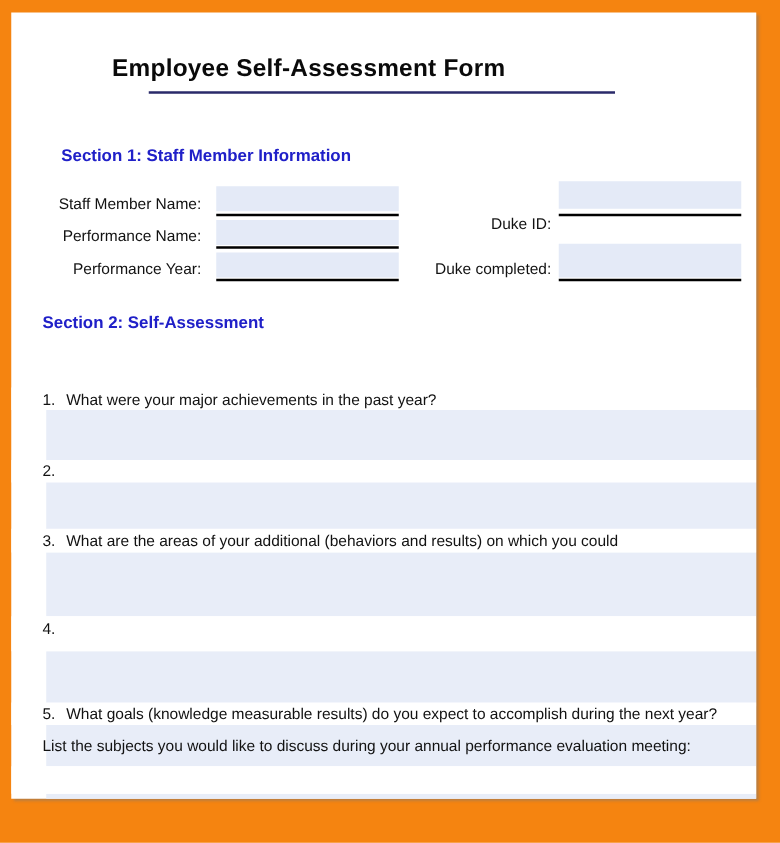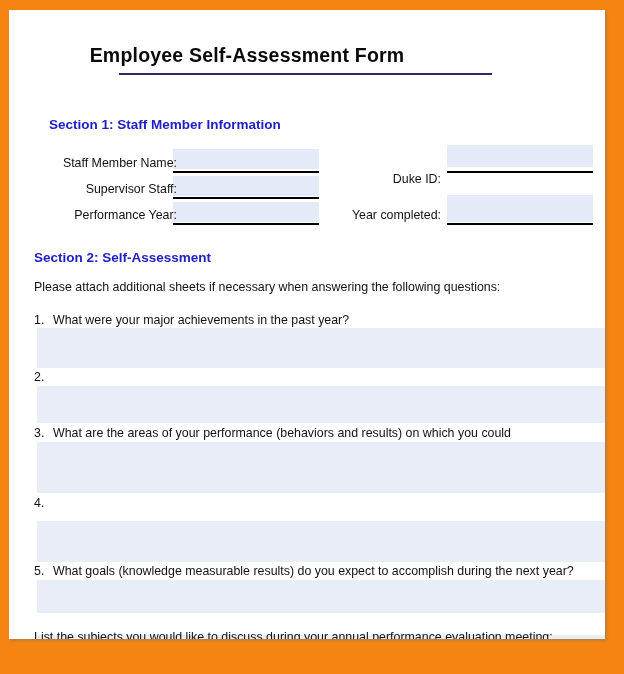--- a/index.html
+++ b/index.html
@@ -89,21 +89,21 @@
     position: absolute;
     background: #E4EAF7;
   }
   .fld-rule {
     position: absolute;
     height: 1.5px;
     background: #000000;
   }
 
   
-  .lcol-label { left: 20px; width: 148px; }
+  .lcol-label { left: 4px; width: 148px; }
   .lcol-box   { left: 164px; width: 146px; }
   .lcol-rule  { left: 164px; width: 146px; }
 
   
   .rcol-label { left: 300px; width: 132px; }
   .rcol-box   { left: 438px; width: 146px; }
   .rcol-rule  { left: 438px; width: 146px; }
 
   
   .answer-box {
@@ -161,67 +161,66 @@
     <div class="title-rule"></div>
 
     <div class="section-head" id="sec1">Section 1: Staff Member Information</div>
 
     <div class="fld-box lcol-box" style="top:139px;height:20px;"></div>
     <div class="fld-label lcol-label" style="top:146px;">Staff Member Name:</div>
     <div class="fld-rule lcol-rule" style="top:161px;"></div>
     <div class="fld-label lcol-box" style="top:146px;text-align:left;padding-left:3px;"></div>
 
     <div class="fld-box lcol-box" style="top:166px;height:20px;"></div>
-    <div class="fld-label lcol-label" style="top:172px;">Supervisor Staff:</div>
+    <div class="fld-label lcol-label" style="top:172px;">Performance Name:</div>
     <div class="fld-rule lcol-rule" style="top:187px;"></div>
     <div class="fld-label lcol-box" style="top:172px;text-align:left;padding-left:3px;"></div>
 
     <div class="fld-box lcol-box" style="top:192px;height:20px;"></div>
     <div class="fld-label lcol-label" style="top:198px;">Performance Year:</div>
     <div class="fld-rule lcol-rule" style="top:213px;"></div>
     <div class="fld-label lcol-box" style="top:198px;text-align:left;padding-left:3px;"></div>
 
     <div class="fld-box rcol-box" style="top:135px;height:22px;"></div>
     <div class="fld-label rcol-label" style="top:146px;margin-top:16px;">Duke ID:</div>
     <div class="fld-rule rcol-rule" style="top:161px;"></div>
     <div class="fld-label rcol-box" style="top:146px;text-align:left;padding-left:3px;"></div>
 
     <div class="fld-box rcol-box" style="top:185px;height:27px;"></div>
-    <div class="fld-label rcol-label" style="top:198px;">Year completed:</div>
+    <div class="fld-label rcol-label" style="top:198px;">Duke completed:</div>
     <div class="fld-rule rcol-rule" style="top:213px;"></div>
     <div class="fld-label rcol-box" style="top:198px;text-align:left;padding-left:3px;"></div>
 
     <div class="section-head" id="sec2">Section 2: Self-Assessment</div>
 
-    <div class="body-text" style="left:25px;top:270px;">Please attach additional sheets if necessary when answering the following questions:</div>
 
     <div class="answer-box" style="top:318px;height:28px;"></div>
     <div class="answer-box" style="top:346px;height:29px;"></div>
     <div class="answer-box" style="top:375px;height:48px;"></div>
     <div class="answer-box" style="top:423px;height:9px;"></div>
     <div class="answer-box" style="top:432px;height:51px;"></div>
     <div class="answer-box" style="top:511px;height:44px;"></div>
     <div class="answer-box" style="top:570px;height:33px;"></div>
     <div class="answer-box" style="top:625px;height:14px;"></div>
 
     <div class="q-row" style="top:300px;height:18px;"></div>
     <div class="q-num" style="top:303px;">1.</div>
     <div class="q-text" style="top:303px;">What were your major achievements in the past year?</div>
 
     <div class="q-row" style="top:358px;height:18px;"></div>
     <div class="q-num" style="top:360px;">2.</div>
 
     <div class="q-row" style="top:413px;height:19px;"></div>
     <div class="q-num" style="top:416px;">3.</div>
-    <div class="q-text" style="top:416px;">What are the areas of your performance (behaviors and results) on which you could</div>
+    <div class="q-text" style="top:416px;">What are the areas of your additional (behaviors and results) on which you could</div>
 
     <div class="q-row" style="top:483px;height:28px;"></div>
     <div class="q-num" style="top:486px;">4.</div>
 
     <div class="q-row" style="top:552px;height:18px;"></div>
     <div class="q-num" style="top:554px;">5.</div>
     <div class="q-text" style="top:554px;">What goals (knowledge measurable results) do you expect to accomplish during the next year?</div>
 
     <div class="prompt-row" style="top:603px;height:22px;"></div>
-    <div class="prompt-text" style="top:620px;">List the subjects you would like to discuss during your annual performance evaluation meeting:</div>
+    <div class="prompt-text" style="top:580px;">List the subjects you would like to discuss during your annual performance evaluation meeting:</div>
 
   </div>
 </div>
 
 </body></html>

